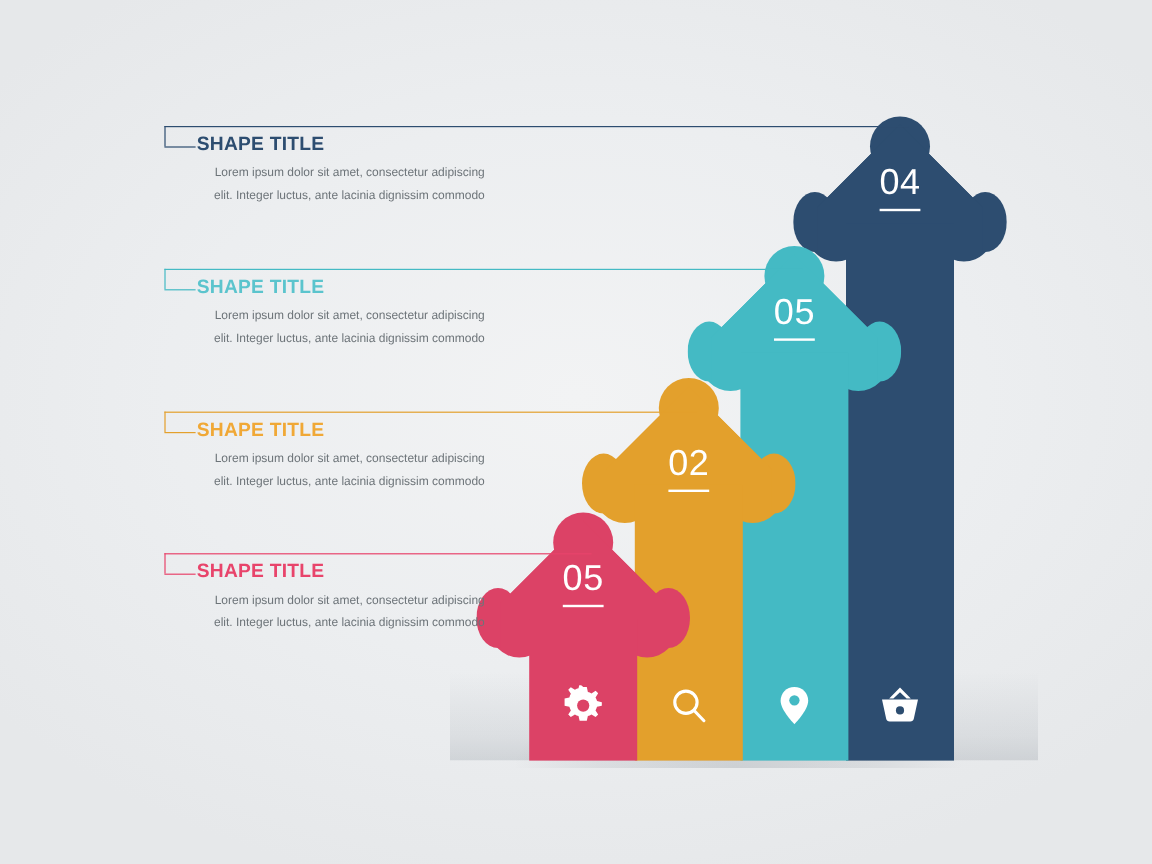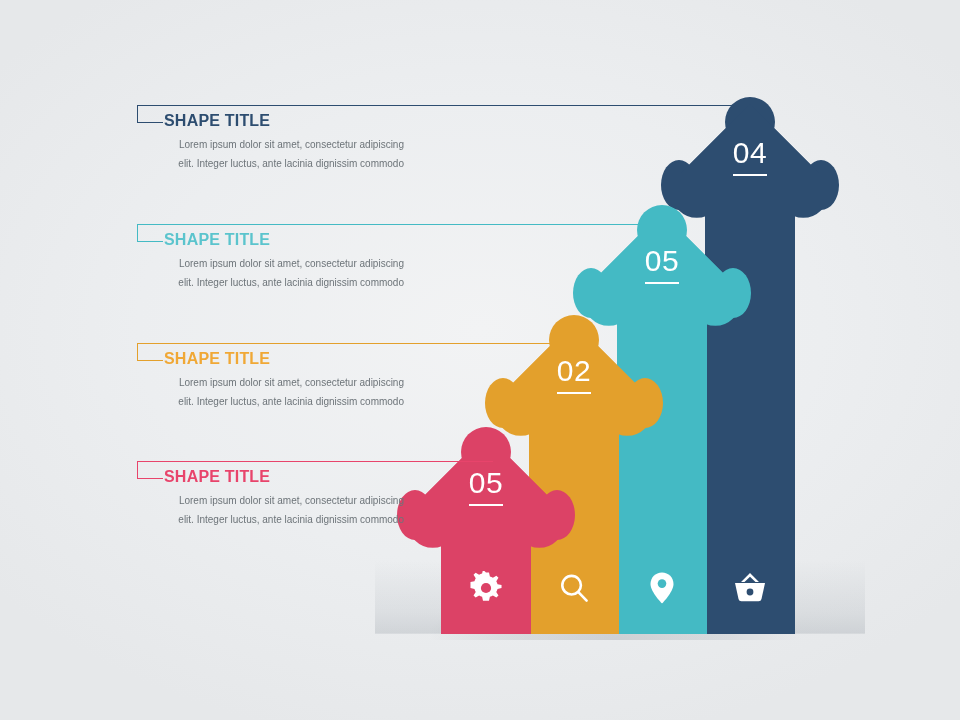--- a/index.html
+++ b/index.html
@@ -187,21 +187,21 @@
         <path d="M 89 18 L 18 89 A 25 25 0 0 0 53.5 124.5 L 89 89 Z"></path>
         <rect x="0" y="74" width="36" height="50" rx="25"></rect>
         <path d="M 89 18 L 160 89 A 25 25 0 0 1 124.5 124.5 L 89 89 Z"></path>
         <rect x="142" y="74" width="36" height="50" rx="25"></rect>
         <path d="M 71 36 L 89 18 L 107 36 A 25 25 0 0 0 71 36 Z"></path>
         <circle cx="89" cy="36" r="25"></circle>
         <path d="M 89 18 L 158 87 L 158 124 L 20 124 L 20 87 Z"></path>
         <rect x="44" y="100" width="90" height="230"></rect>
       </g>
     </svg>
-    <div class="arrow-num" style="top:52px;">
+    <div class="arrow-num" style="top:68px;">
       <u>02</u>
     </div>
     <div class="arrow-icon" style="top:268px;">
       <svg width="32" height="32" viewBox="0 0 32 32">
         <circle cx="13.6" cy="13.2" r="9.3" fill="none" stroke="#ffffff" stroke-width="2.6"></circle>
         <line x1="20.4" y1="20.1" x2="28.6" y2="28.6" stroke="#ffffff" stroke-width="2.6" stroke-linecap="round"></line>
       </svg>
     </div>
   </div>
 

